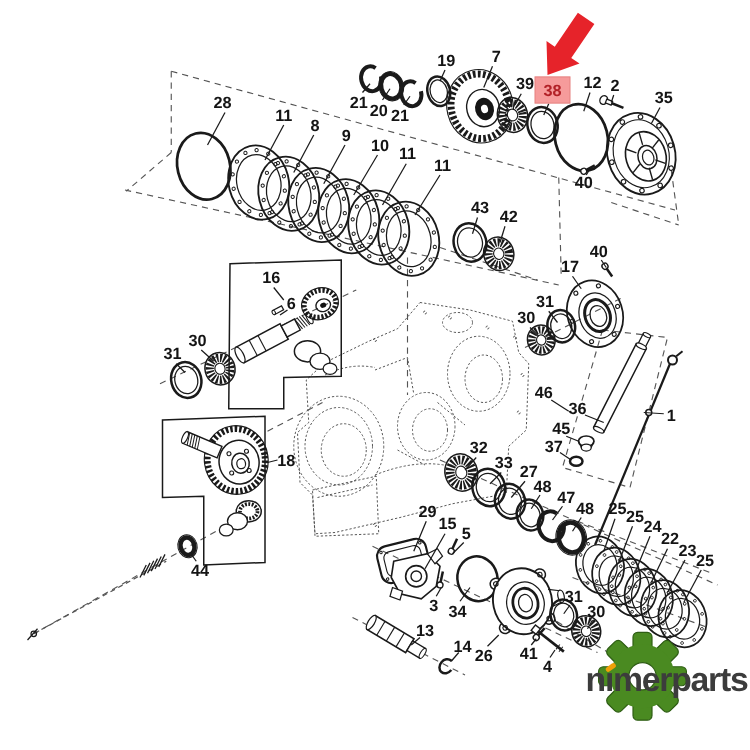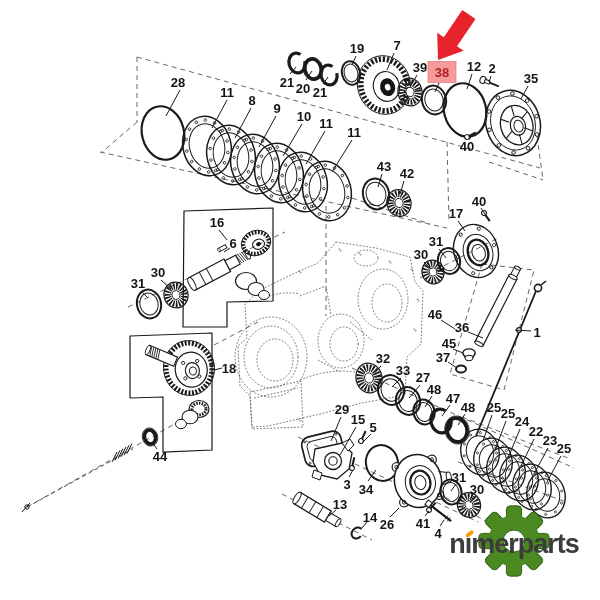--- a/index.html
+++ b/index.html
@@ -1,21 +1,21 @@
 <!DOCTYPE html>
 <html><head>
 <meta charset="utf-8">
 <style>
   html,body{margin:0;padding:0;background:#fff;}
   .stage{position:relative;width:600px;height:600px;background:#ffffff;overflow:hidden;
          font-family:"Liberation Sans",sans-serif;}
   svg{position:absolute;left:0;top:0;}
   .logo{position:absolute;left:430px;top:498px;width:170px;height:100px;}
   .logo-gear{position:absolute;left:46px;top:5px;}
-  .logo-text{position:absolute;left:0;top:31px;width:168px;text-align:center;
+  .logo-text{position:absolute;left:0;top:31px;width:168px;text-align:right;
              font-weight:bold;font-size:27px;letter-spacing:-1px;color:#3c3c3c;white-space:nowrap;}
   .logo-i{position:relative;display:inline-block;}
   .logo-i::after{content:'';position:absolute;top:3px;left:0px;width:9px;height:3.5px;
                  background:#f0a10a;border-radius:2px;transform:rotate(-36deg);}
 </style>
 </head>
 <body>
 
 <div class="stage">
 <svg id="dsvg" width="600" height="600" viewBox="0 0 600 600">

